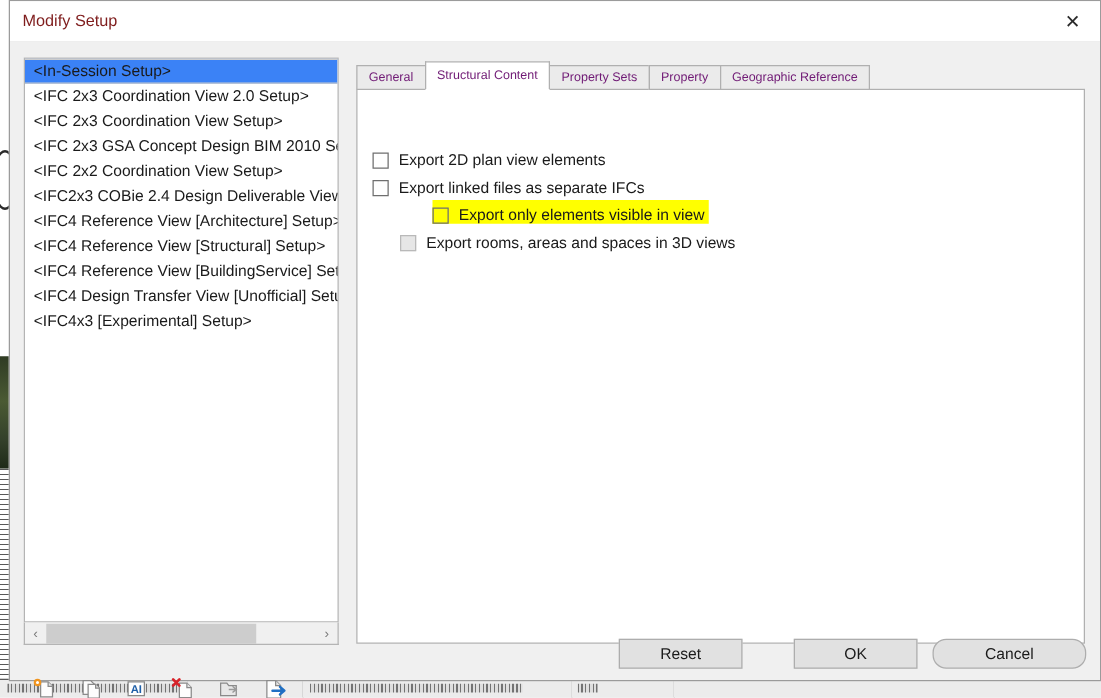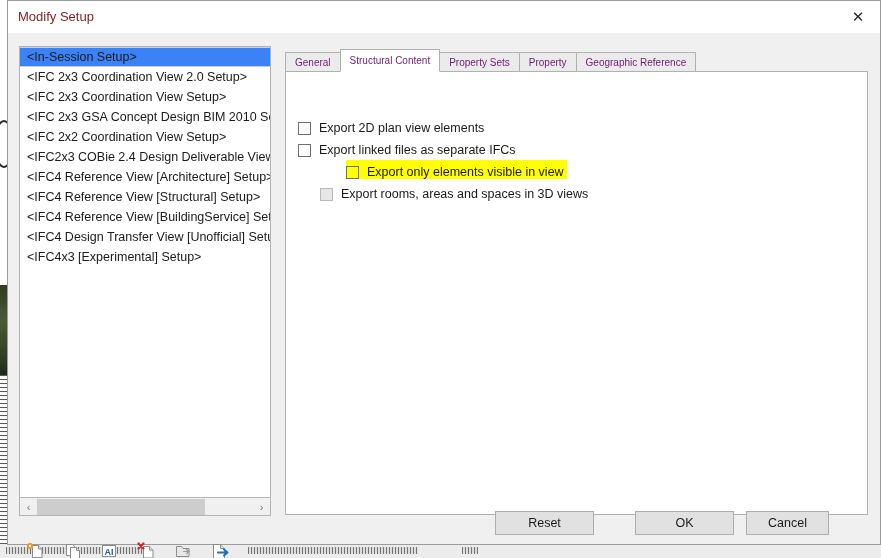--- a/index.html
+++ b/index.html
@@ -439,16 +439,16 @@
           </div>
           <div class="chk-row disabled" style="left: 34px; top: 110px;">
             <span class="chk-box"></span>
             <span>Export rooms, areas and spaces in 3D views</span>
           </div>
         </div>
     </div>
 
     <div class="btn" style="left:627px; top:478px; width:99px;">OK</div>
     <div class="btn" style="left:487px; top:478px; width:99px;">Reset</div>
-    <div class="btn" style="left:738px; top:478px; width:83px;">Cancel</div>
+    <div class="btn" style="left:738px; top:478px; width:123px;border-radius:11px;">Cancel</div>
 
   </div>
 </div>
 
 </body></html>

